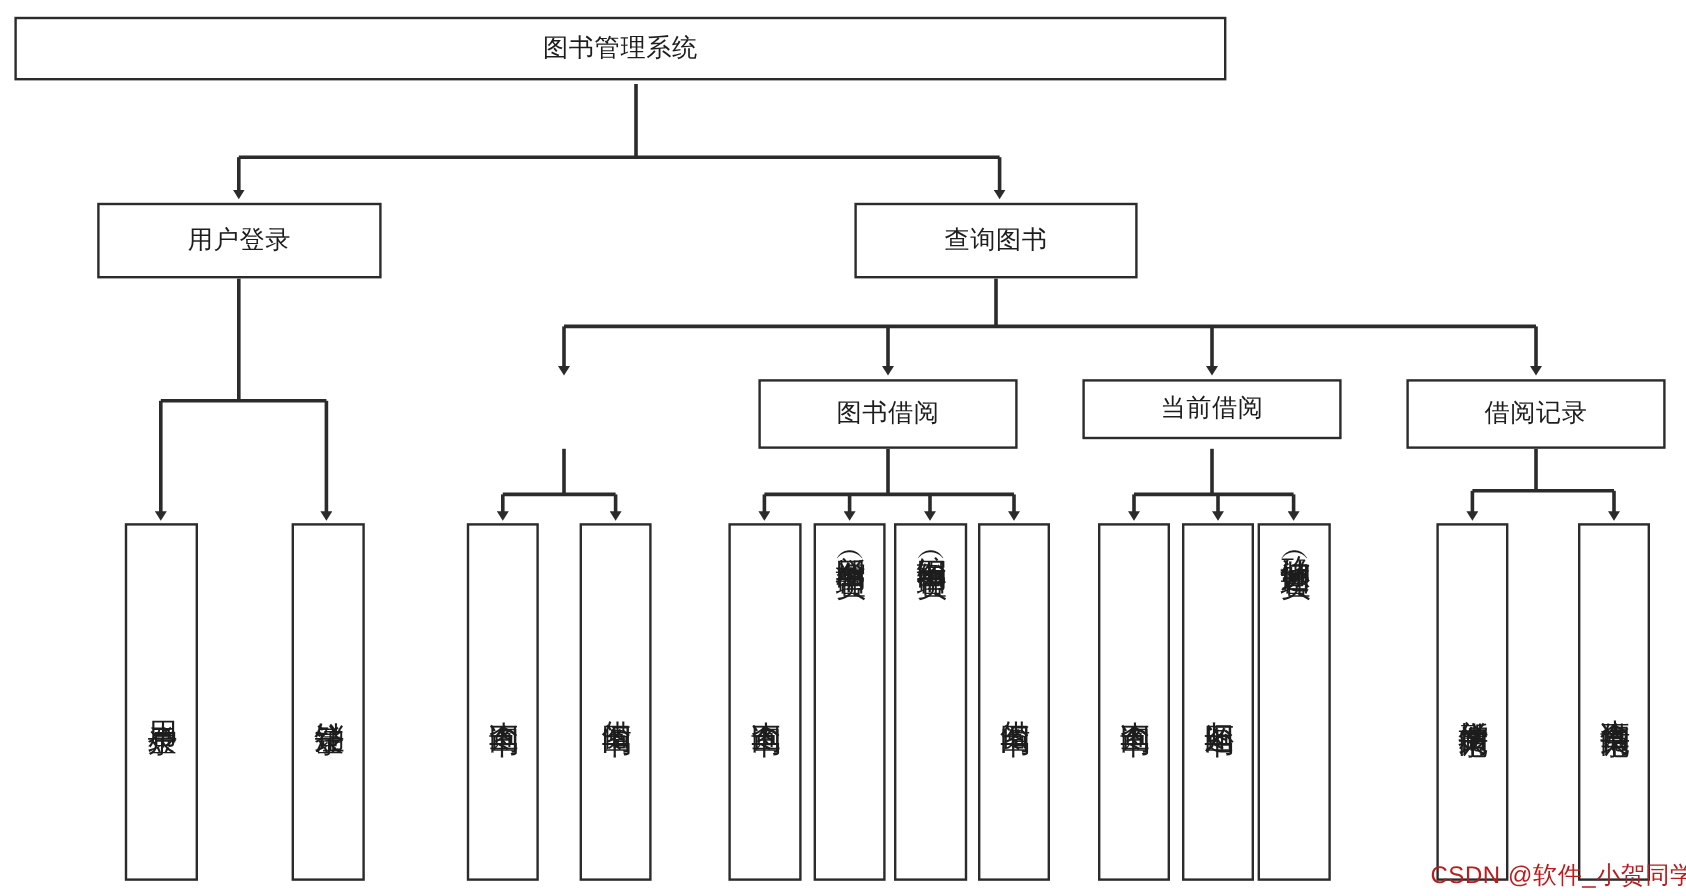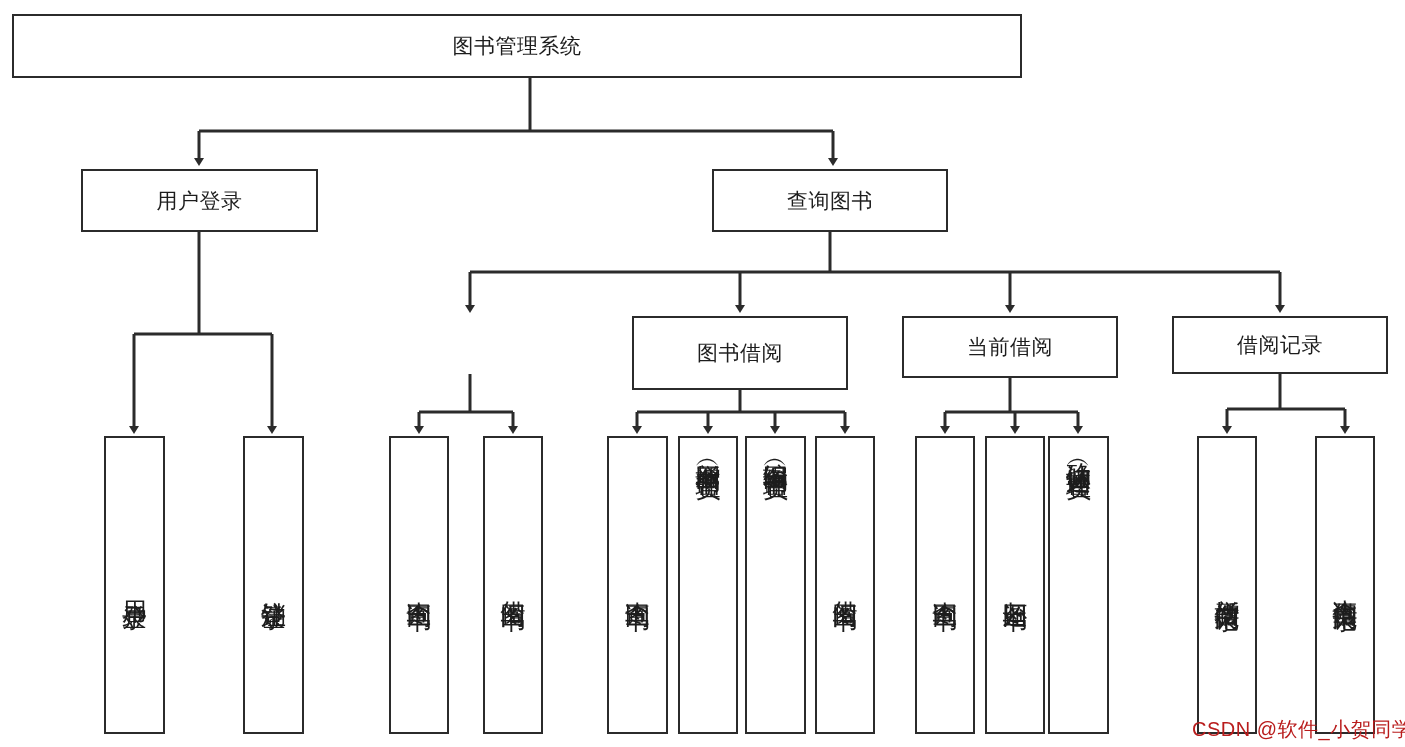--- a/index.html
+++ b/index.html
@@ -115,35 +115,35 @@
       <path d="M1015,412 L1015,430" marker-end="url(#arrow)"></path>
       <path d="M1078,412 L1078,430" marker-end="url(#arrow)"></path>
 
       <path d="M1280,374 L1280,409"></path>
       <path d="M1227,409 L1345,409"></path>
       <path d="M1227,409 L1227,430" marker-end="url(#arrow)"></path>
       <path d="M1345,409 L1345,430" marker-end="url(#arrow)"></path>
     </g>
   </svg>
 
-  <div class="node h" style="left:12px;top:14px;width:1010px;height:64px;">
+  <div class="node h" style="left:12px;top:14px;width:1010px;height:53px;">
     <span class="label">图书管理系统</span>
   </div>
 
   <div class="node h" style="left:81px;top:169px;width:237px;height:63px;">
     <span class="label">用户登录</span>
   </div>
   <div class="node h" style="left:712px;top:169px;width:236px;height:63px;">
     <span class="label">查询图书</span>
   </div>
 
-  <div class="node h" style="left:632px;top:316px;width:216px;height:74px;">
+  <div class="node h" style="left:632px;top:316px;width:216px;height:58px;">
     <span class="label">图书借阅</span>
   </div>
-  <div class="node h" style="left:902px;top:316px;width:216px;height:62px;">
+  <div class="node h" style="left:902px;top:316px;width:216px;height:50px;">
     <span class="label">当前借阅</span>
   </div>
   <div class="node h" style="left:1172px;top:316px;width:216px;height:58px;">
     <span class="label">借阅记录</span>
   </div>
 
   <div class="node v center" style="left:104px;top:436px;width:61px;height:298px;">
     <span class="label">用户登录</span>
   </div>
   <div class="node v center" style="left:243px;top:436px;width:61px;height:298px;">

